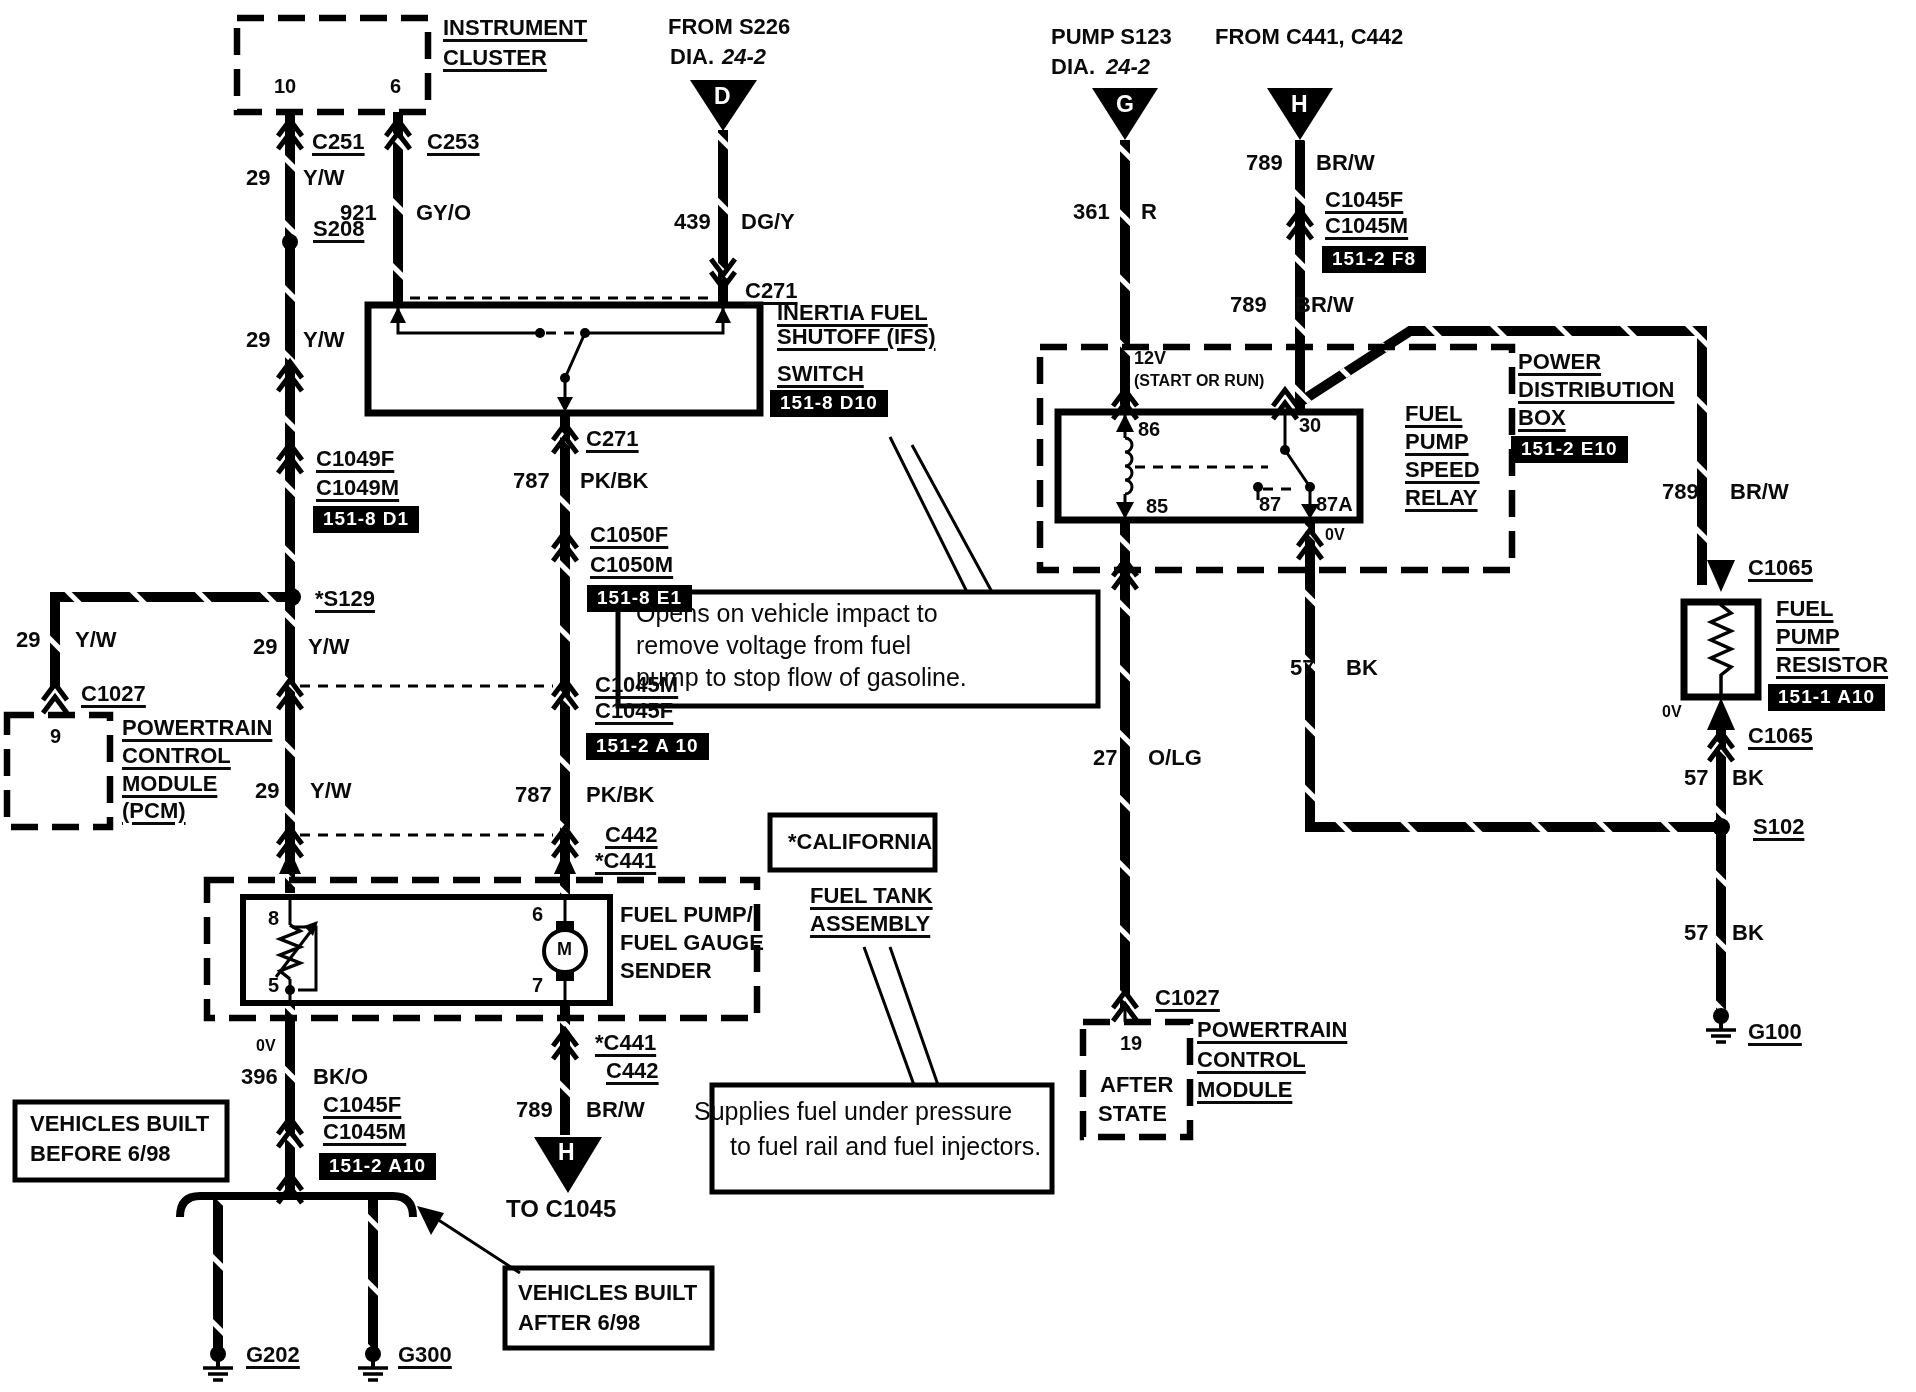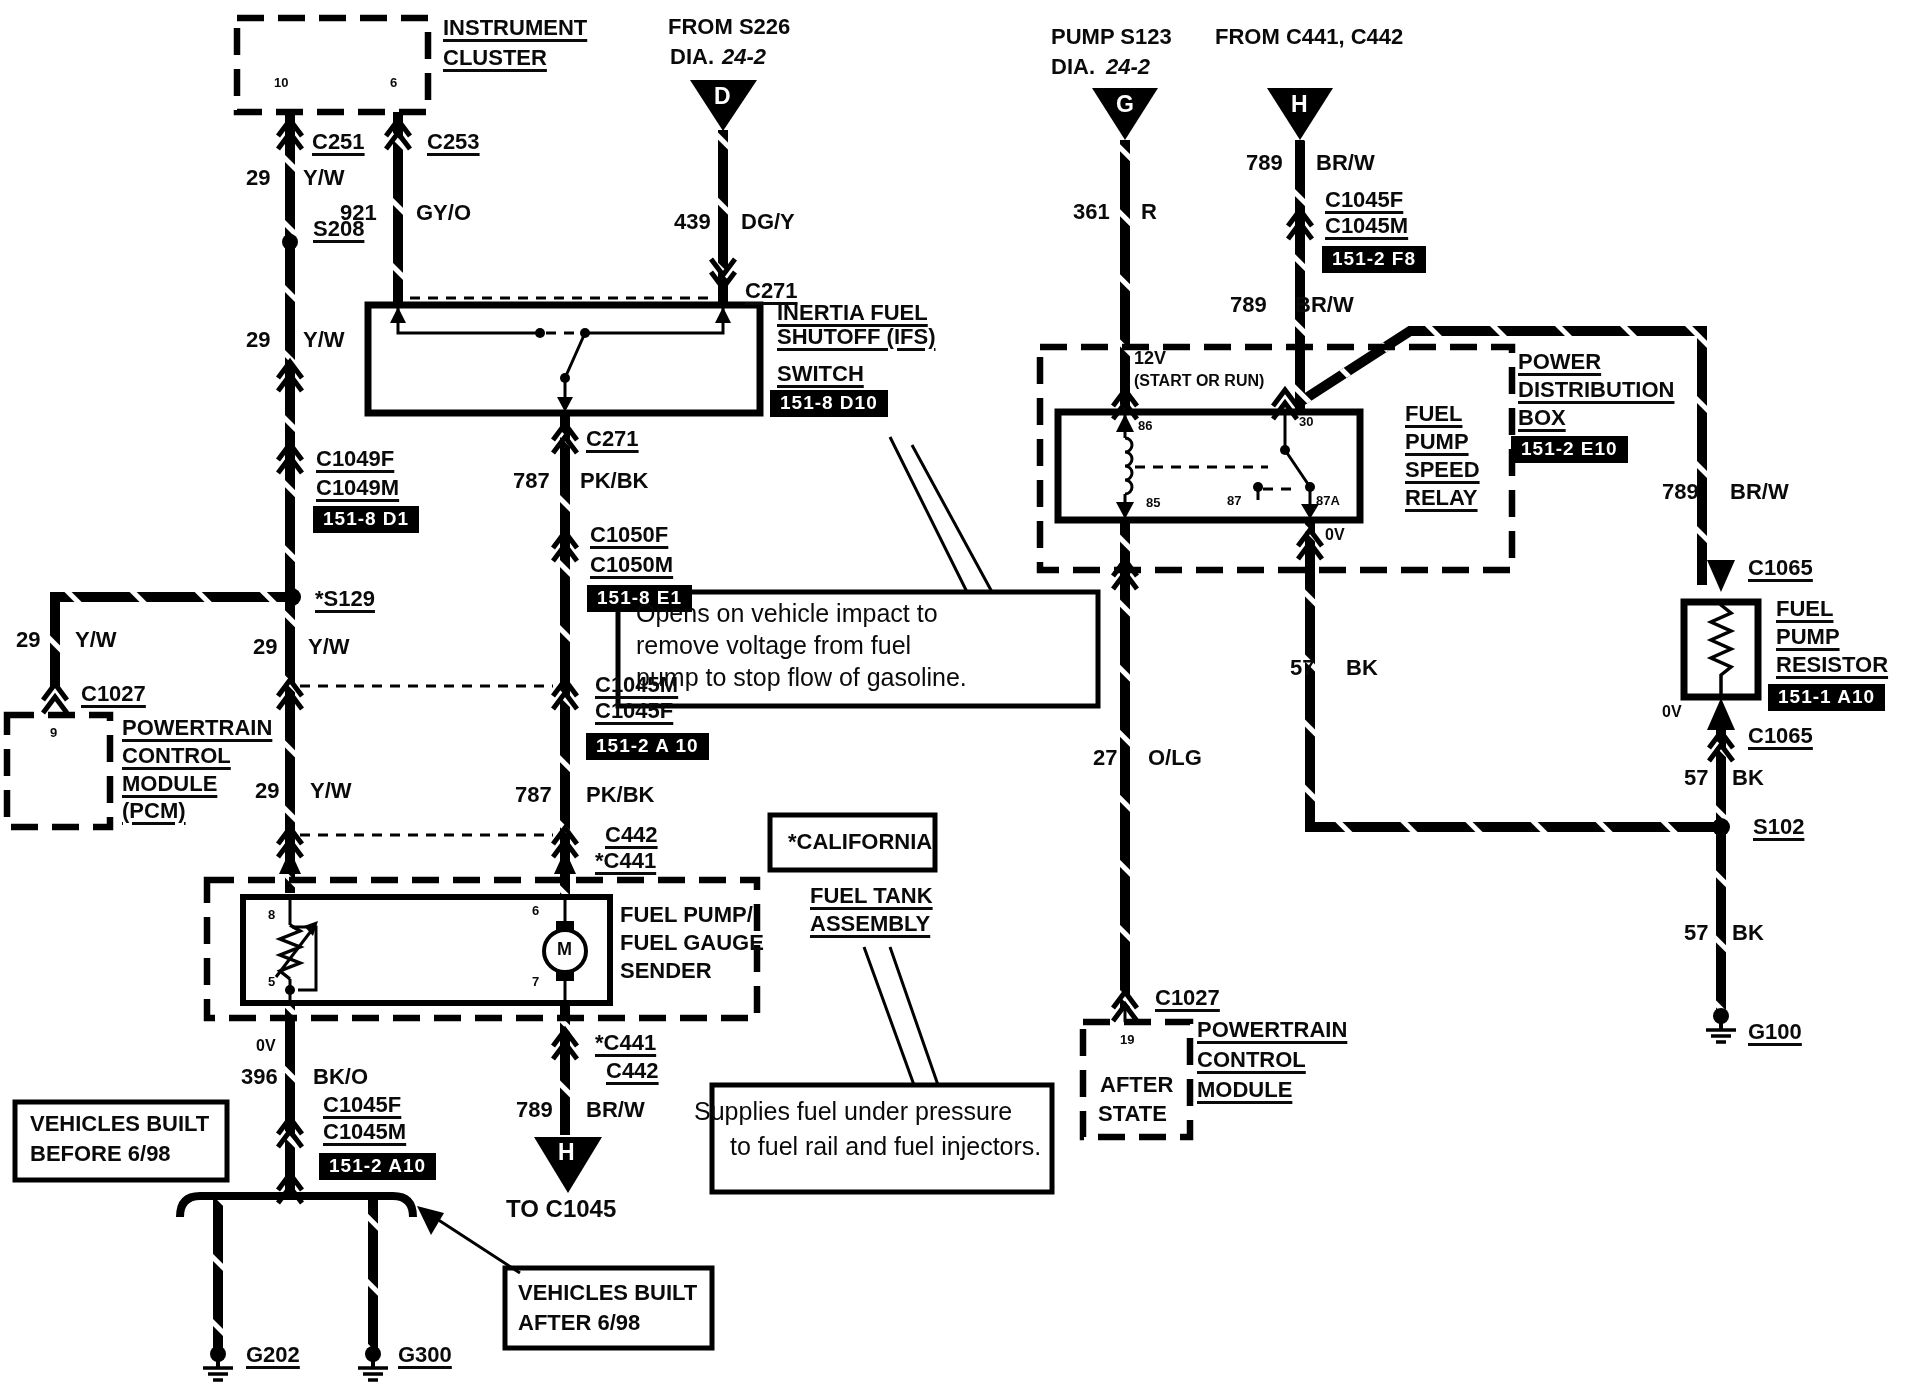--- a/index.html
+++ b/index.html
@@ -3,21 +3,21 @@
 <meta charset="utf-8">
 <style>
   html,body { margin:0; padding:0; background:#e8e8e8; }
   .stage {
     position:relative; width:1916px; height:1392px; background:#ffffff;
     font-family:"Liberation Sans", sans-serif; color:#0a0a0a; overflow:hidden;
   }
   .stage svg { position:absolute; left:0; top:0; }
   .lb { position:absolute; font-weight:bold; font-size:22px; line-height:1.05; white-space:nowrap; color:#0a0a0a; }
   .u  { text-decoration:underline; text-decoration-thickness:2.5px; text-underline-offset:4px; }
-  .pin { font-size:13px; }
+  .pin { font-size:20px; }
   .sm  { font-size:18px; }
   .xs  { font-size:16px; }
   .tag { background:#000; color:#fff; padding:3px 10px 4px 10px; font-size:19px; letter-spacing:1px; }
   .note { font-weight:normal; font-size:25px; }
   .tri { color:#fff; font-size:23px; }
   .it { font-style:italic; }
   .big { font-size:24px; }
 </style>
 </head>
 <body>
@@ -294,21 +294,21 @@
 <span class="lb u" style="left:1518px;top:378px">DISTRIBUTION</span>
 <span class="lb u" style="left:1518px;top:406px">BOX</span>
 <span class="lb tag" style="left:1511px;top:436px">151-2 E10</span>
 <span class="lb u" style="left:1405px;top:402px">FUEL</span>
 <span class="lb u" style="left:1405px;top:430px">PUMP</span>
 <span class="lb u" style="left:1405px;top:458px">SPEED</span>
 <span class="lb u" style="left:1405px;top:486px">RELAY</span>
 <span class="lb pin" style="left:1138px;top:419px">86</span>
 <span class="lb pin" style="left:1299px;top:415px">30</span>
 <span class="lb pin" style="left:1146px;top:496px">85</span>
-<span class="lb pin" style="left:1227px;top:494px">87</span>
+<span class="lb pin" style="left:1259px;top:494px">87</span>
 <span class="lb pin" style="left:1316px;top:494px">87A</span>
 <span class="lb xs" style="left:1325px;top:527px">0V</span>
 
 <span class="lb" style="left:1290px;top:656px">57</span>
 <span class="lb" style="left:1346px;top:656px">BK</span>
 <span class="lb" style="left:1093px;top:746px">27</span>
 <span class="lb" style="left:1148px;top:746px">O/LG</span>
 
 <span class="lb u" style="left:1155px;top:986px">C1027</span>
 <span class="lb pin" style="left:1120px;top:1033px">19</span>

